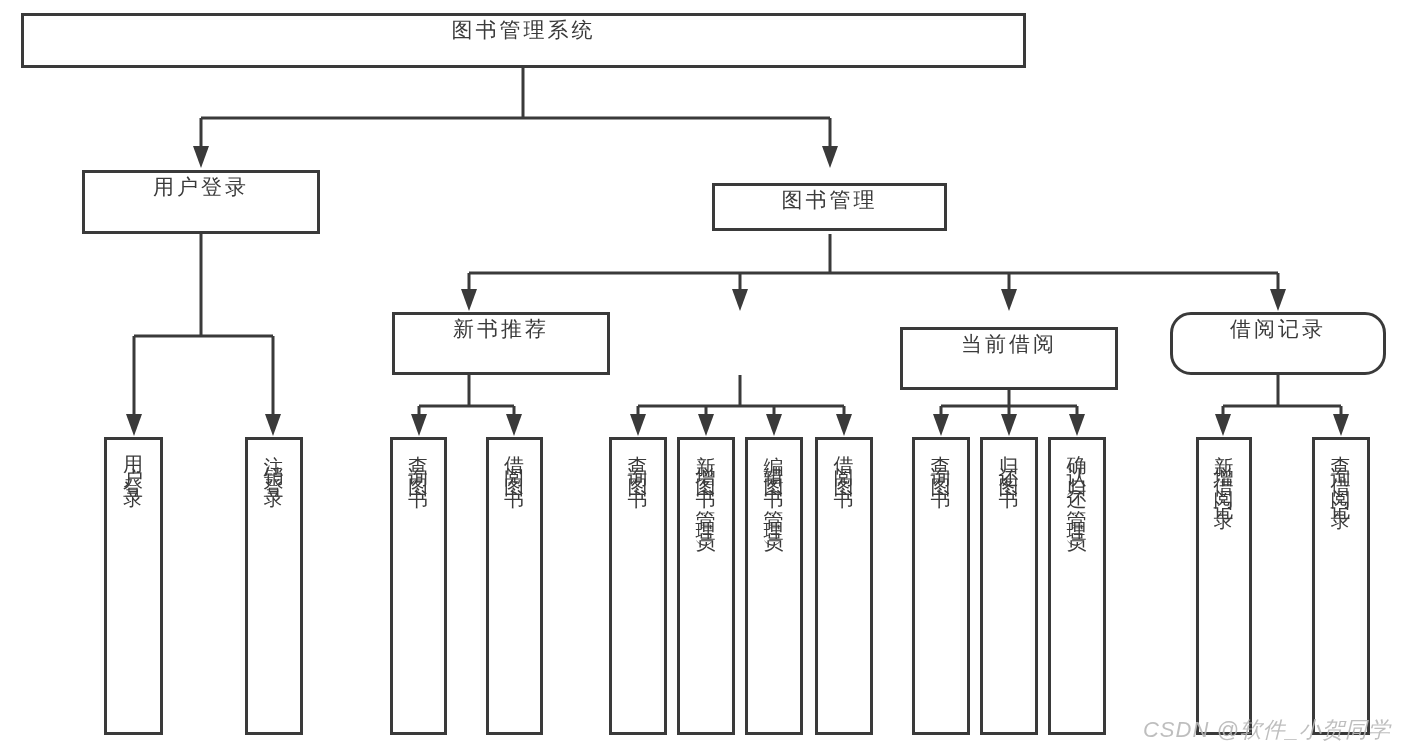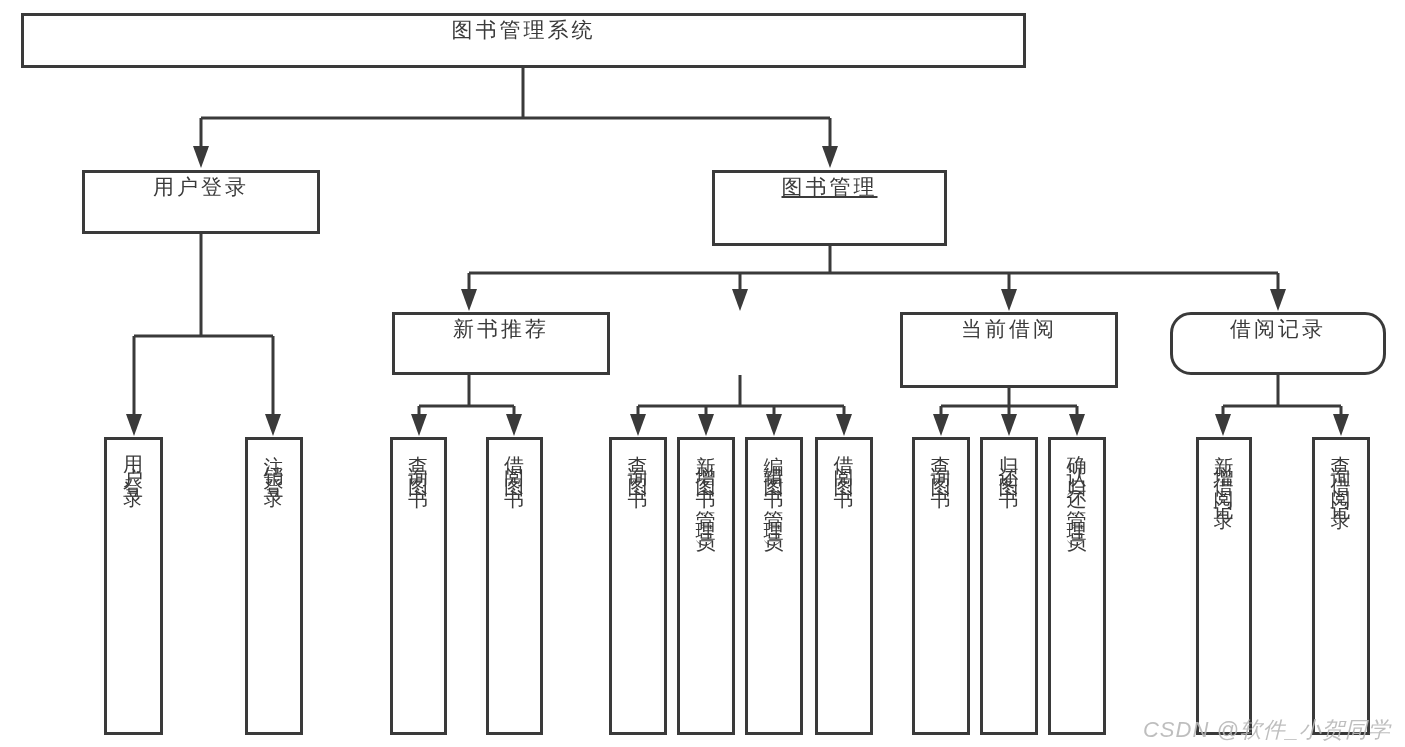--- a/index.html
+++ b/index.html
@@ -80,28 +80,28 @@
     </g>
   </svg>
 
   <div class="box" style="left:21px;top:13px;width:1005px;height:55px;">
     <span class="h-label">图书管理系统</span>
   </div>
 
   <div class="box" style="left:82px;top:170px;width:238px;height:64px;">
     <span class="h-label">用户登录</span>
   </div>
-  <div class="box" style="left:712px;top:170px;width:235px;height:76px;text-decoration:underline;">
+  <div class="box" style="left:712px;top:183px;width:235px;height:48px;">
     <span class="h-label">图书管理</span>
   </div>
 
   <div class="box" style="left:360px;top:312px;width:218px;height:63px;margin-left:32px;">
     <span class="h-label">新书推荐</span>
   </div>
-  <div class="box" style="left:900px;top:312px;width:218px;height:76px;">
+  <div class="box" style="left:900px;top:327px;width:218px;height:63px;">
     <span class="h-label">当前借阅</span>
   </div>
   <div class="box" style="left:1170px;top:312px;width:216px;height:63px;border-radius:21px;">
     <span class="h-label">借阅记录</span>
   </div>
 
   <div class="box" style="left:104px;top:437px;width:59px;height:298px;">
     <span class="v-label">用户登录</span>
   </div>
   <div class="box" style="left:245px;top:437px;width:58px;height:298px;">

